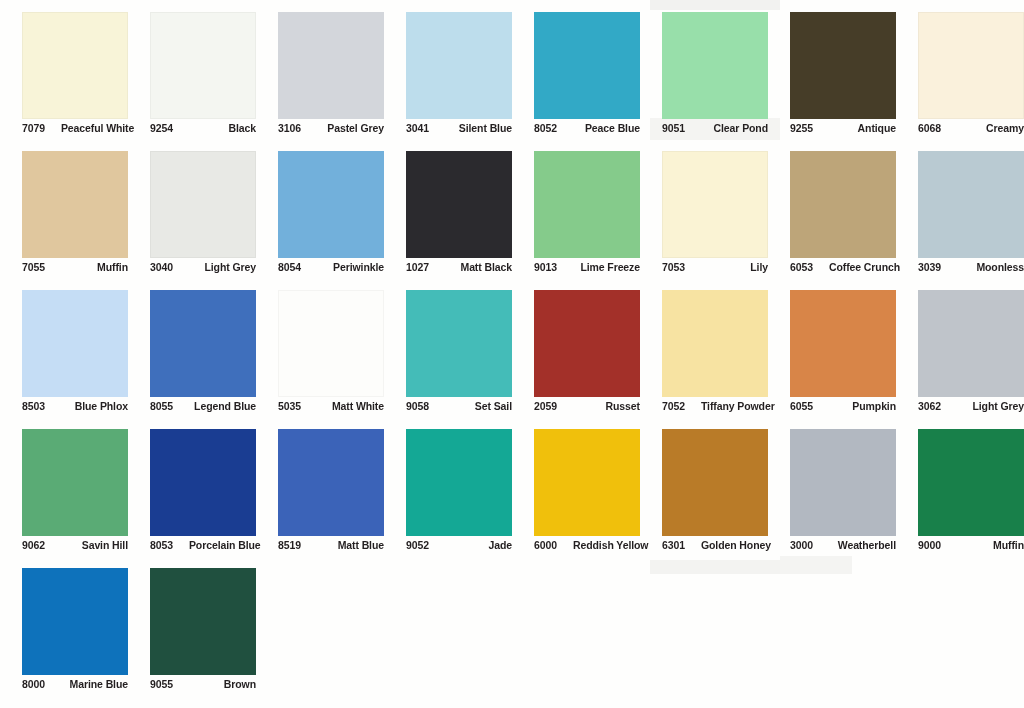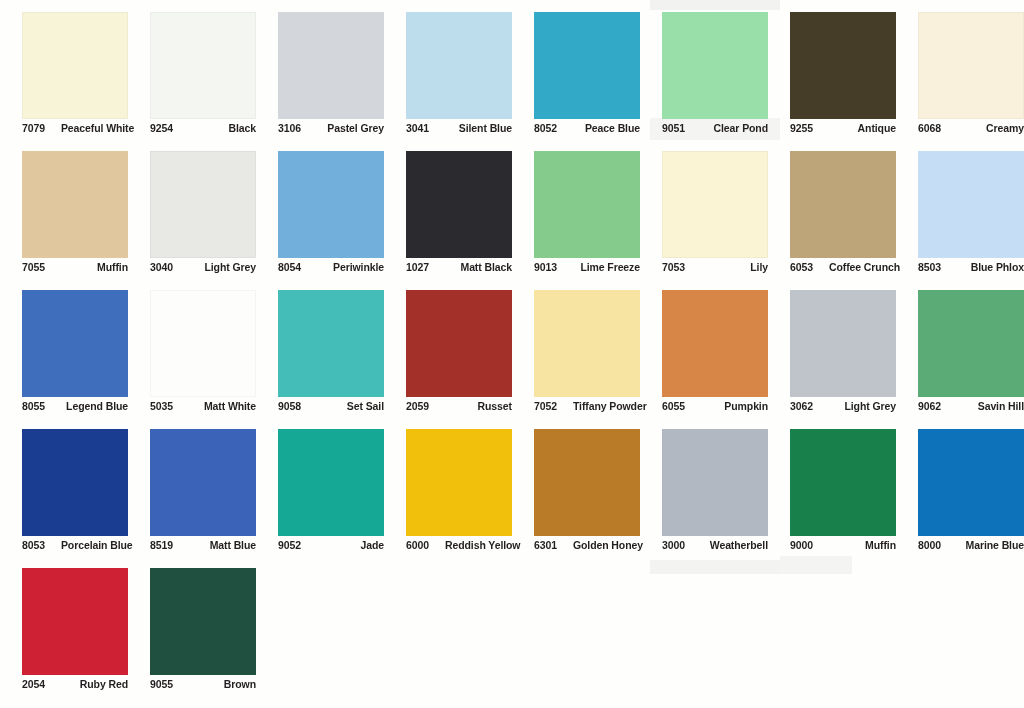--- a/index.html
+++ b/index.html
@@ -202,20 +202,27 @@
         </div>
       </div>
       <div class="cell">
         <div class="chip" style="background: rgb(189, 165, 121);"></div>
         <div class="caption">
           <span class="code">6053</span>
           <span class="name">Coffee Crunch</span>
         </div>
       </div>
       <div class="cell">
+        <div class="chip" style="background: rgb(185, 202, 210);"></div>
+        <div class="caption">
+          <span class="code">3039</span>
+          <span class="name">Moonless</span>
+        </div>
+      </div>
+      <div class="cell">
         <div class="chip" style="background: rgb(197, 221, 245);"></div>
         <div class="caption">
           <span class="code">8503</span>
           <span class="name">Blue Phlox</span>
         </div>
       </div>
       <div class="cell">
         <div class="chip" style="background: rgb(63, 111, 188);"></div>
         <div class="caption">
           <span class="code">8055</span>
@@ -318,27 +325,20 @@
         <div class="caption">
           <span class="code">9000</span>
           <span class="name">Muffin</span>
         </div>
       </div>
       <div class="cell">
         <div class="chip" style="background: rgb(14, 114, 187);"></div>
         <div class="caption">
           <span class="code">8000</span>
           <span class="name">Marine Blue</span>
-        </div>
-      </div>
-      <div class="cell">
-        <div class="chip" style="background: rgb(206, 34, 52);"></div>
-        <div class="caption">
-          <span class="code">2054</span>
-          <span class="name">Ruby Red</span>
         </div>
       </div>
       <div class="cell">
         <div class="chip" style="background: rgb(32, 80, 63);"></div>
         <div class="caption">
           <span class="code">9055</span>
           <span class="name">Brown</span>
         </div>
       </div>
       <div class="cell empty"></div>

